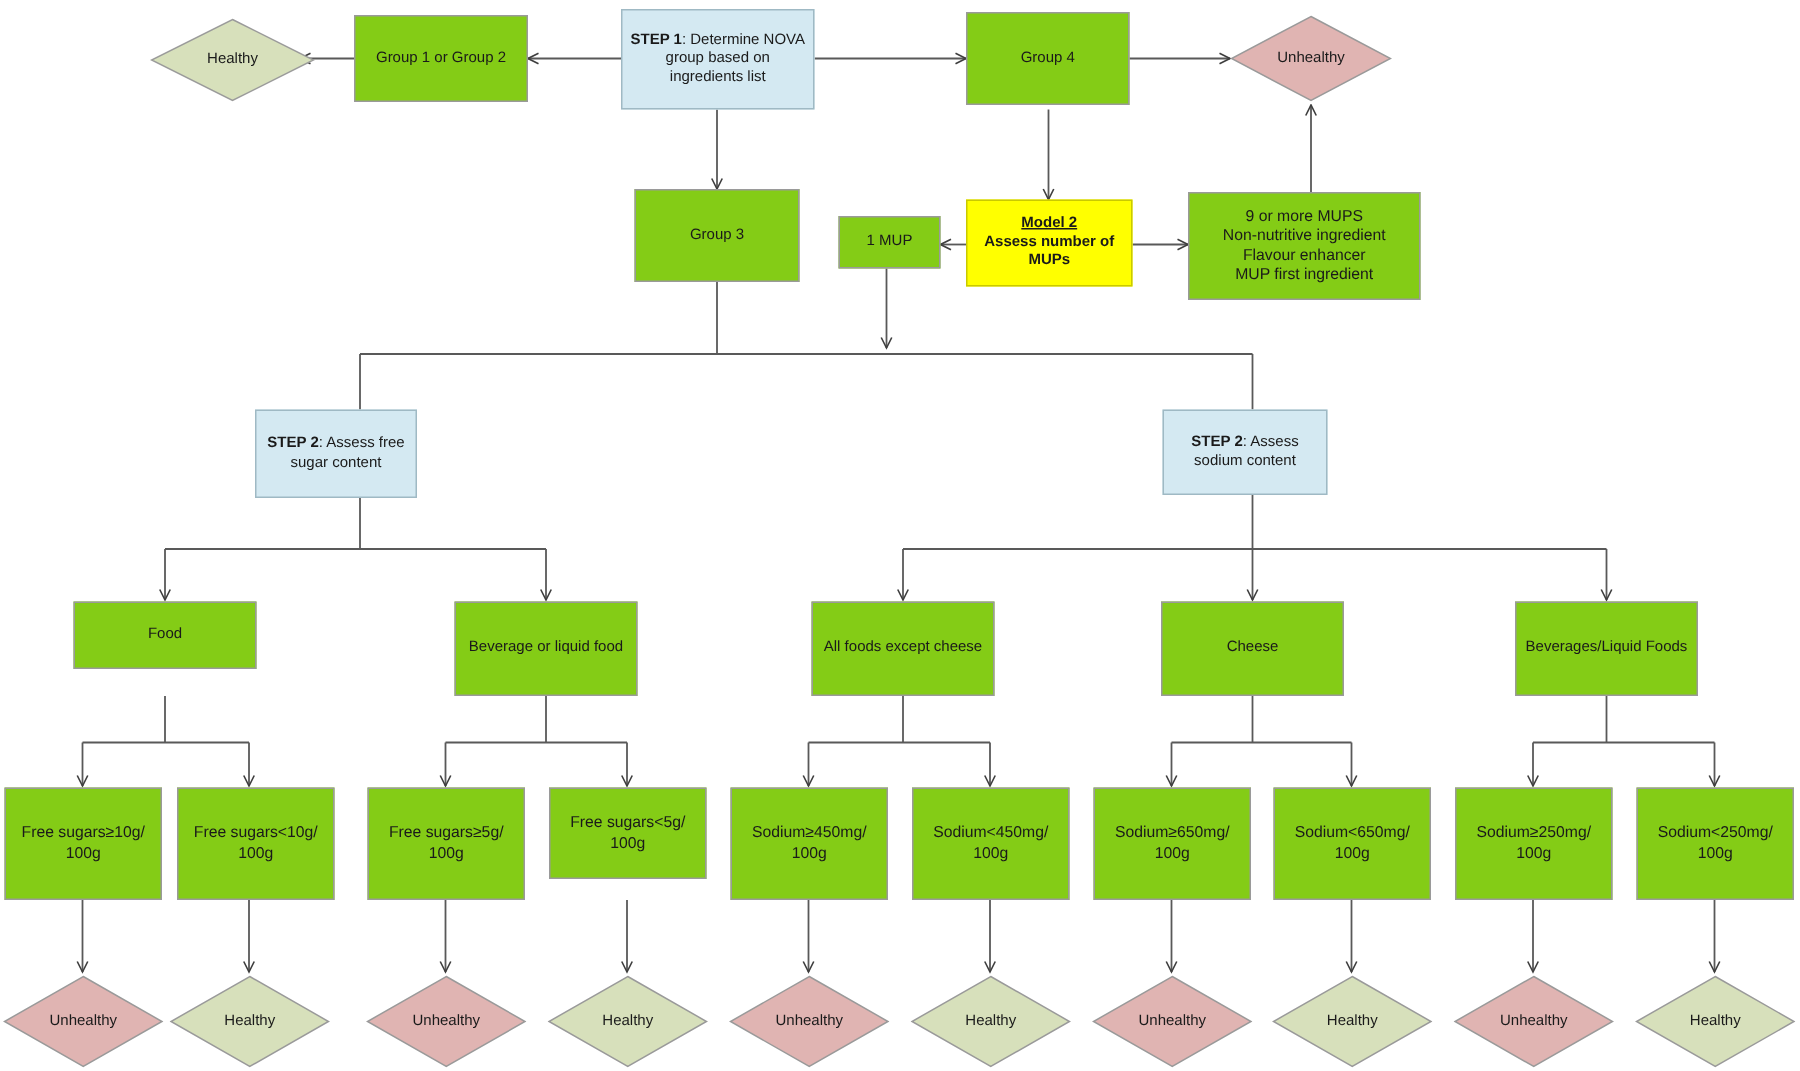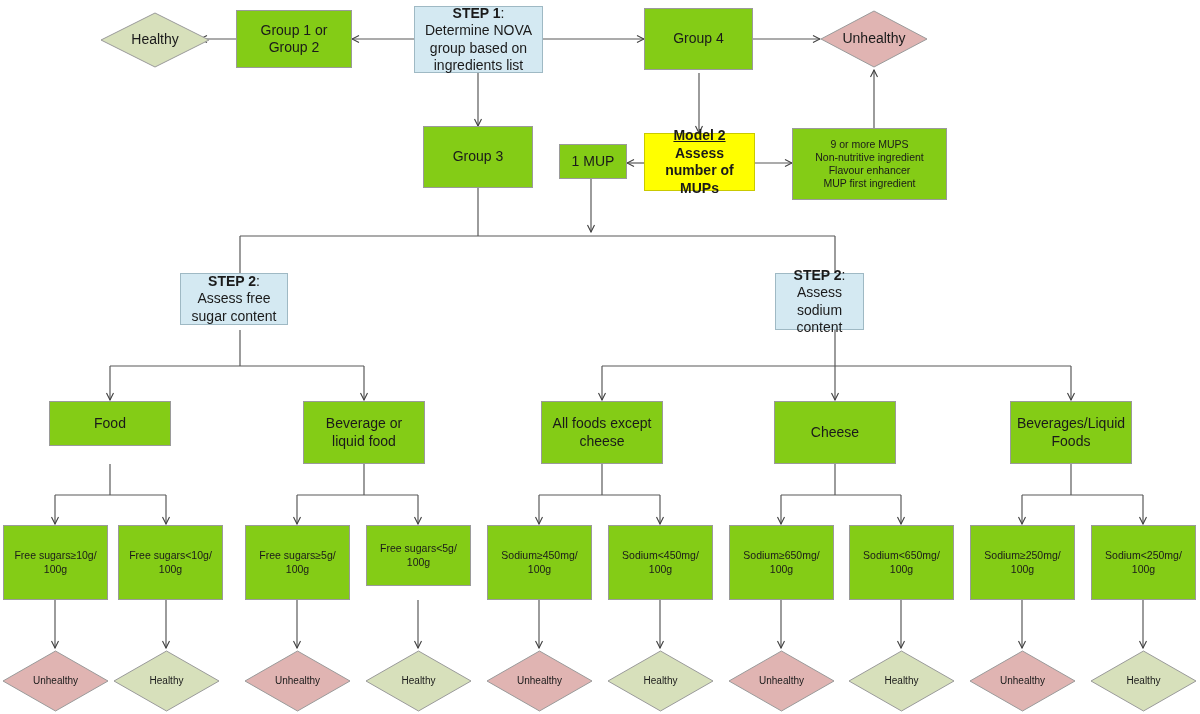--- a/index.html
+++ b/index.html
@@ -9,21 +9,21 @@
   .node{position:absolute;box-sizing:border-box;display:flex;align-items:center;justify-content:center;text-align:center;line-height:1.25;}
   .box{border:1px solid #9a9a9a;background:#84cc16;color:#1a1a1a;}
   .box.blue{background:#d4e9f2;border:1px solid #9fb9c4;}
   .box.yellow{background:#ffff00;border:1px solid #c9c900;font-weight:bold;}
   .box .inner{padding:2px 4px;width:100%;}
   .b{font-weight:bold;}
   .u{text-decoration:underline;}
   .dia{position:absolute;display:flex;align-items:center;justify-content:center;text-align:center;}
   .dia .shape{position:absolute;left:0;top:0;width:100%;height:100%;}
   .dia .lbl{position:relative;z-index:2;color:#1a1a1a;}
-  .fs11{font-size:14px;}
+  .fs11{font-size:10px;}
   .fs105{font-size:10.5px;}
   .fs10{font-size:10px;}
 </style>
 </head>
 <body>
 
 <div id="canvas">
 
   <svg class="wires" viewBox="0 0 1200 714">
     <defs>
@@ -150,25 +150,25 @@
 
   <div class="node box" style="left:792px;top:128px;width:155px;height:72px;">
     <span class="inner fs105">
       <span>9 or more MUPS</span><br>
       <span>Non-nutritive ingredient</span><br>
       <span>Flavour enhancer</span><br>
       <span>MUP first ingredient</span>
     </span>
   </div>
 
-  <div class="node box blue" style="left:180px;top:273px;width:108px;height:52px;">
+  <div class="node box blue" style="left:170px;top:273px;width:108px;height:59px;">
     <span class="inner fs11"><b class="b">STEP 2</b><span>: Assess free sugar content</span></span>
   </div>
 
-  <div class="node box blue" style="left:775px;top:273px;width:89px;height:57px;">
+  <div class="node box blue" style="left:775px;top:273px;width:110px;height:57px;">
     <span class="inner fs11"><b class="b">STEP 2</b><span>: Assess sodium content</span></span>
   </div>
 
   <div class="node box" style="left:49px;top:401px;width:122px;height:45px;">
     <span class="inner fs11">Food</span>
   </div>
   <div class="node box" style="left:303px;top:401px;width:122px;height:63px;">
     <span class="inner fs11">Beverage or liquid food</span>
   </div>
   <div class="node box" style="left:541px;top:401px;width:122px;height:63px;">

